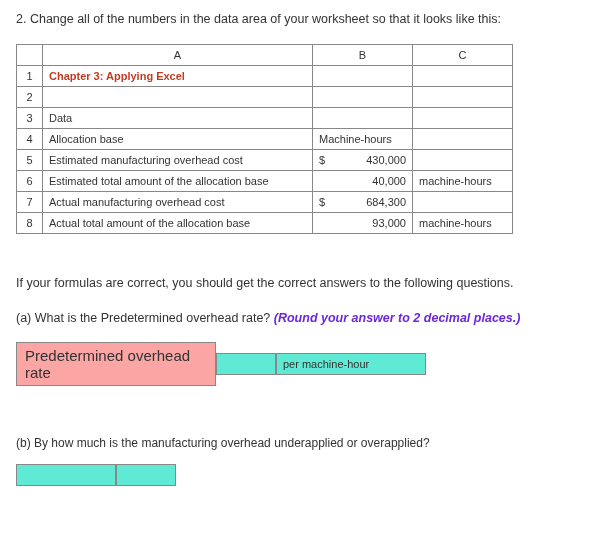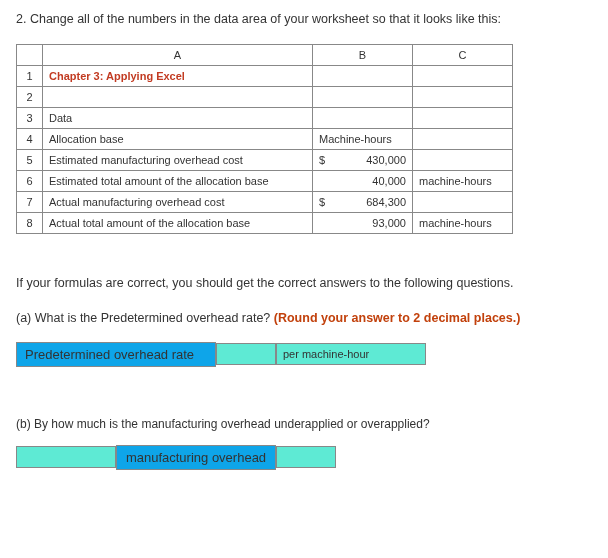--- a/index.html
+++ b/index.html
@@ -35,28 +35,28 @@
     background: #fff;
   }
   .colA { width: 270px; text-align: left; }
   .colB { width: 100px; text-align: right; }
   .colC { width: 100px; text-align: left; padding-left: 4px; }
   .title-cell { color: #c23b22; font-weight: bold; }
   .b-left { text-align: left; }
   .b-money { text-align: right; }
   .b-money .sym { float: left; }
   .paragraph { margin-top: 16px; margin-bottom: 14px; font-size: 12.5px; line-height: 1.5; }
-  .red { color: #c2410c; font-weight: bold; }
+  .red { color: #6d28d9; font-weight: bold; font-style: italic; }
   .answer-row { margin-top: 6px; }
   .blue-label {
     display: inline-block;
-    background: #0ea5e9;
+    background: #fca5a5;
     border: 1px solid #888;
     padding: 4px 8px;
-    font-size: 13px;
+    font-size: 15px;
     vertical-align: middle;
   }
   .blue-label.wide { width: 200px; }
   .blue-label.mid { width: 160px; text-align: center; }
   .input-box {
     display: inline-block;
     border: 1px solid #888;
     background: #5eead4;
     height: 22px;
     vertical-align: middle;
@@ -142,14 +142,14 @@
   <span>(a) What is the Predetermined overhead rate? </span><span class="red">(Round your answer to 2 decimal places.)</span>
 </div>
 
 <div class="answer-row">
   <span class="blue-label wide">Predetermined overhead rate</span><span class="input-box narrow"></span><span class="input-box unit">per machine-hour</span>
 </div>
 
 <div class="section-b">(b) By how much is the manufacturing overhead underapplied or overapplied?</div>
 
 <div class="row-b">
-  <span class="input-box med"></span><span class="blue-label mid">manufacturing overhead</span><span class="input-box narrow"></span>
+  <span class="input-box med"></span><span class="input-box narrow"></span>
 </div>
 
 </body></html>

